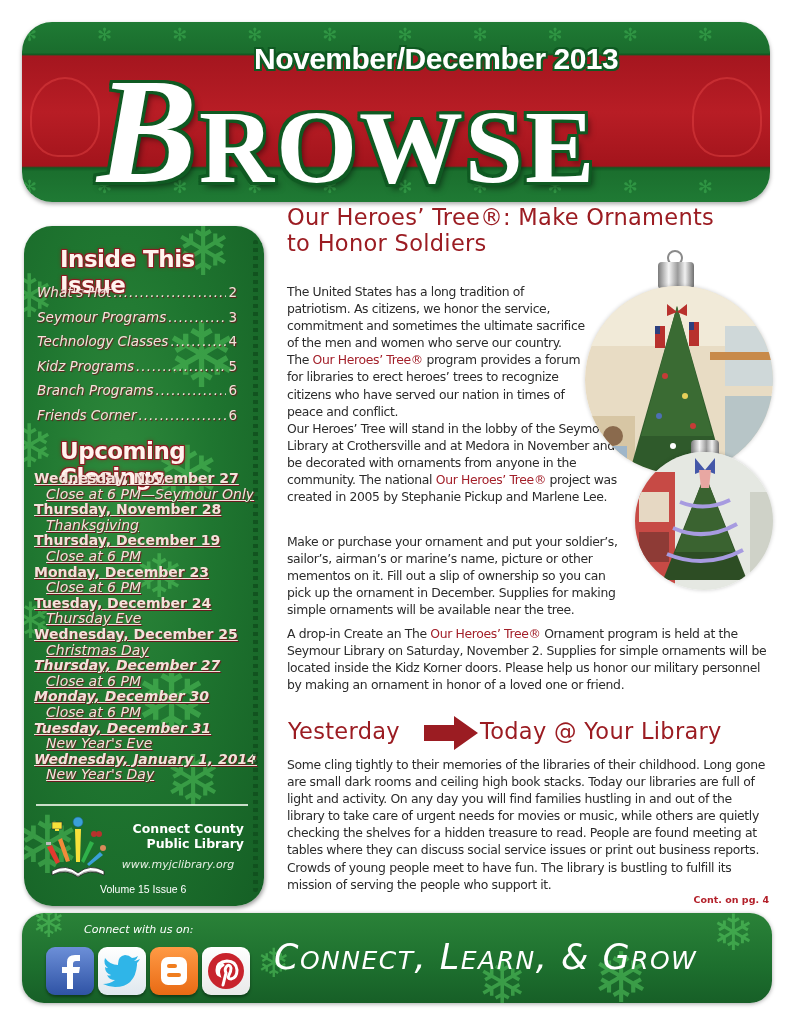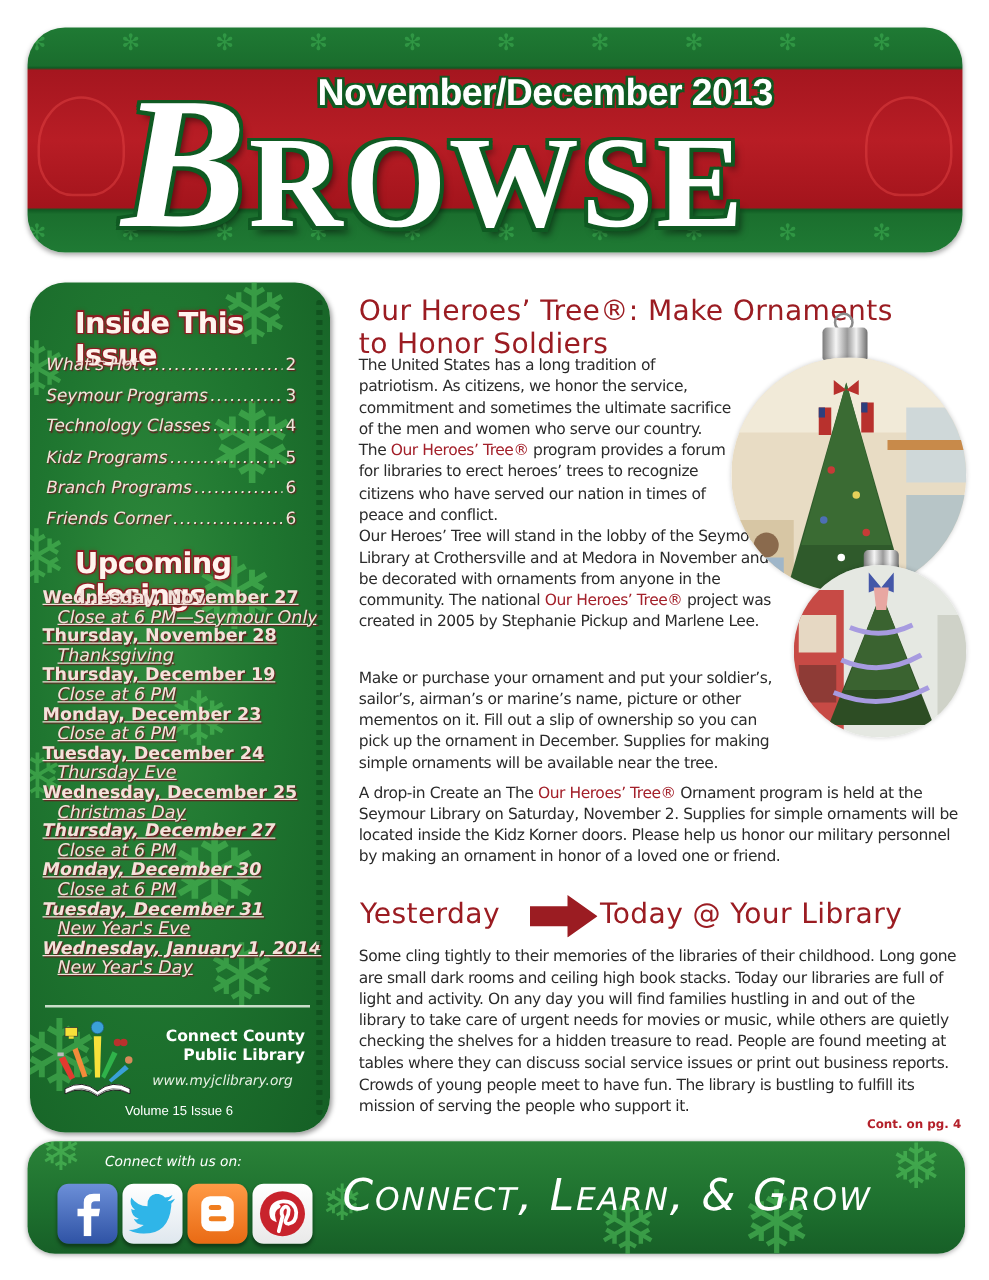--- a/index.html
+++ b/index.html
@@ -16,21 +16,21 @@
   .masthead .swirl {
     position: absolute; top: 55px; width: 70px; height: 80px;
     border: 2px solid rgba(230,70,70,.45); border-radius: 50% 50% 40% 40%;
   }
   .masthead .swirl.l { left: 8px; }
   .masthead .swirl.r { right: 8px; }
   .masthead .flake-row { position: absolute; left: 0; right: 0; height: 24px; color: rgba(70,190,90,.45); font-size: 18px; letter-spacing: 60px; white-space: nowrap; text-align: center; }
   .masthead .flake-row.top { top: 2px; }
   .masthead .flake-row.bot { bottom: 2px; }
   .issue-date {
-    position: absolute; left: 232px; top: 36px;
+    position: absolute; left: 232px; top: 20px;
     font-family: "Liberation Sans", sans-serif; font-weight: bold; font-size: 30px;
     color: #ffffff; letter-spacing: -0.5px;
     text-shadow: -2px -2px 0 #0f5a22, 2px -2px 0 #0f5a22, -2px 2px 0 #0f5a22, 2px 2px 0 #0f5a22, 0 2px 0 #0f5a22;
   }
   .brand-title {
     position: absolute; left: 75px; top: 34px; width: 620px;
     font-family: Liberation Serif, serif; font-weight: bold; color: #ffffff;
     letter-spacing: 2px; white-space: nowrap;
     text-shadow: -3px -3px 0 #0f5a22, 3px -3px 0 #0f5a22, -3px 3px 0 #0f5a22, 3px 3px 0 #0f5a22, 0 3px 0 #0f5a22, 3px 0 0 #0f5a22, -3px 0 0 #0f5a22, 0 -3px 0 #0f5a22, 4px 5px 6px rgba(0,0,0,.5);
   }
@@ -244,21 +244,21 @@
     <path d="M16 58 Q28 51 40 60 Q52 51 64 58" fill="none" stroke="#555" stroke-width="0.6"></path>
   </svg>
   <div class="lib-name">
     <div>Connect County</div>
     <div>Public Library</div>
   </div>
   <div class="lib-url">www.myjclibrary.org</div>
   <div class="volume">Volume 15 Issue 6</div>
 </aside>
 
-<h1 class="headline" style="left:287px;top:236px;">
+<h1 class="headline" style="left:287px;top:204px;">
   <span>Our Heroes’ Tree®: Make Ornaments</span><br>
   <span>to Honor Soldiers</span>
 </h1>
 
 <p class="body-text p1"><span>The United States has a long tradition of patriotism. As citizens, we honor the service, commitment and sometimes the ultimate sacrifice of the men and women who serve our country. The </span><span class="hl">Our Heroes’ Tree®</span><span> program provides a forum for libraries to erect heroes’ trees to recognize citizens who have served our nation in times of peace and conflict.</span></p>
 
 <p class="body-text p1b"><span>Our Heroes’ Tree will stand in the lobby of the Seymour Library at Crothersville and at Medora in November and will be decorated with ornaments from anyone in the community. The national </span><span class="hl">Our Heroes’ Tree®</span><span> project was created in 2005 by Stephanie Pickup and Marlene Lee.</span></p>
 
 <p class="body-text p2" style="width:345px;">Make or purchase your ornament and put your soldier’s, sailor’s, airman’s or marine’s name, picture or other mementos on it. Fill out a slip of ownership so you can pick up the ornament in December.  Supplies for making simple ornaments will be available near the tree.</p>
 

